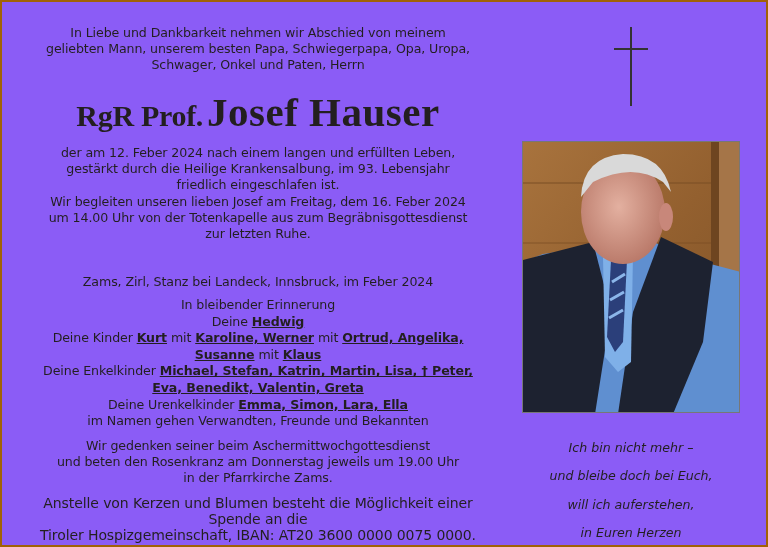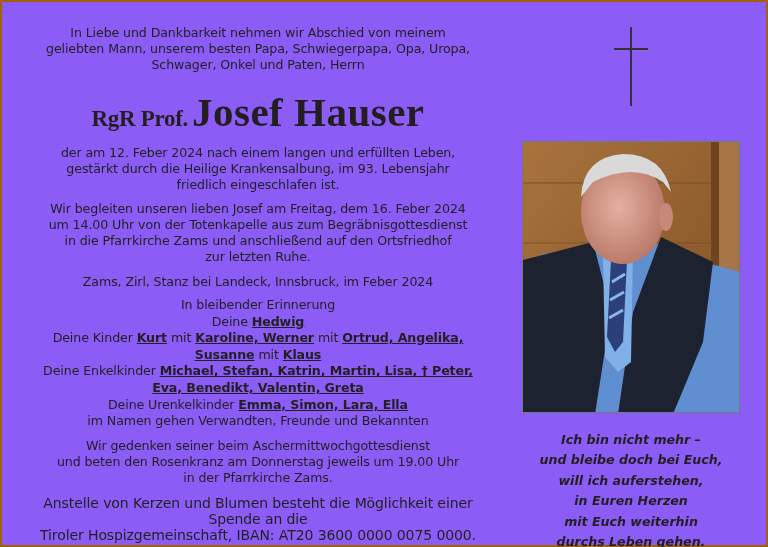--- a/index.html
+++ b/index.html
@@ -2,37 +2,37 @@
 <html><head>
 <meta charset="utf-8">
 <style>
   html, body { margin:0; padding:0; background:#fff; }
   body { width:768px; height:547px; overflow:hidden; position:relative; font-family:"DejaVu Sans", sans-serif; color:#231f20; }
   .frame { position:absolute; left:0; top:0; width:764px; height:543px; border:2px solid #a16207; background:#8b5cf6; }
   .col { position:absolute; left:22px; width:468px; text-align:center; }
   .p { font-size:12.6px; line-height:16px; margin:0; letter-spacing:-0.1px; }
   .intro { top:23px; }
   .name { top:86px; font-family:"Liberation Serif", serif; font-weight:bold; white-space:nowrap; }
-  .name .title { font-size:23px; letter-spacing:-0.3px; }
+  .name .title { font-size:30px; letter-spacing:-0.3px; }
   .name .main { font-size:41px; letter-spacing:0.5px; }
   .death { top:143px; }
-  .funeral { top:199px; }
+  .funeral { top:192px; }
   .place { top:272px; }
   .mourners { top:295px; }
   .mourners .p { line-height:16.6px; }
   .prayer { top:436px; }
   .donation { top:493px; }
   .donation .p { font-size:14px; line-height:16px; }
   b { font-weight:bold;text-decoration:underline; }
   .cross { position:absolute; left:612px; top:25px; width:34px; height:79px; }
   .cross .v { position:absolute; left:16px; top:0; width:2px; height:79px; background:#333; }
   .cross .h { position:absolute; left:0; top:21px; width:34px; height:2px; background:#333; }
   .photo { position:absolute; left:520px; top:139px; width:218px; height:272px; overflow:hidden; border:1px solid #777; box-sizing:border-box; }
   .poem { position:absolute; left:520px; top:426px; width:218px; text-align:center; font-style:italic; font-size:12.6px; line-height:16.4px; }
-  .poem div { margin:4px;font-weight:bold; }
+  .poem div { margin:12px; }
 </style>
 </head>
 <body>
 
 <div class="frame">
 
   <div class="col intro">
     <p class="p">In Liebe und Dankbarkeit nehmen wir Abschied von meinem</p>
     <p class="p">geliebten Mann, unserem besten Papa, Schwiegerpapa, Opa, Uropa,</p>
     <p class="p">Schwager, Onkel und Paten, Herrn</p>
@@ -45,21 +45,20 @@
 
   <div class="col death">
     <p class="p">der am 12. Feber 2024 nach einem langen und erfüllten Leben,</p>
     <p class="p">gestärkt durch die Heilige Krankensalbung, im 93. Lebensjahr</p>
     <p class="p">friedlich eingeschlafen ist.</p>
   </div>
 
   <div class="col funeral">
     <p class="p">Wir begleiten unseren lieben Josef am Freitag, dem 16. Feber 2024</p>
     <p class="p">um 14.00 Uhr von der Totenkapelle aus zum Begräbnisgottesdienst</p>
-    <p class="p">in die Pfarrkirche Zams und anschließend auf den Ortsfriedhof</p>
     <p class="p">zur letzten Ruhe.</p>
   </div>
 
   <div class="col place">
     <p class="p">Zams, Zirl, Stanz bei Landeck, Innsbruck, im Feber 2024</p>
   </div>
 
   <div class="col mourners">
     <p class="p">In bleibender Erinnerung</p>
     <p class="p"><span>Deine </span><b>Hedwig</b></p>

